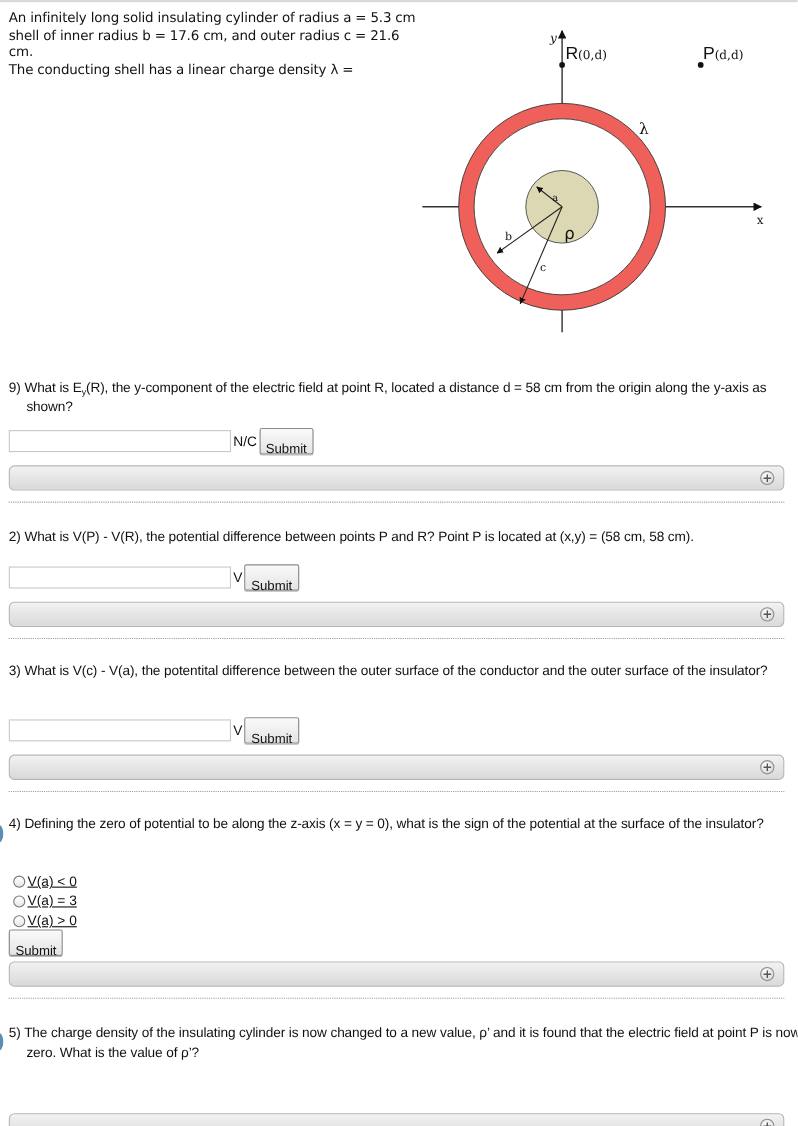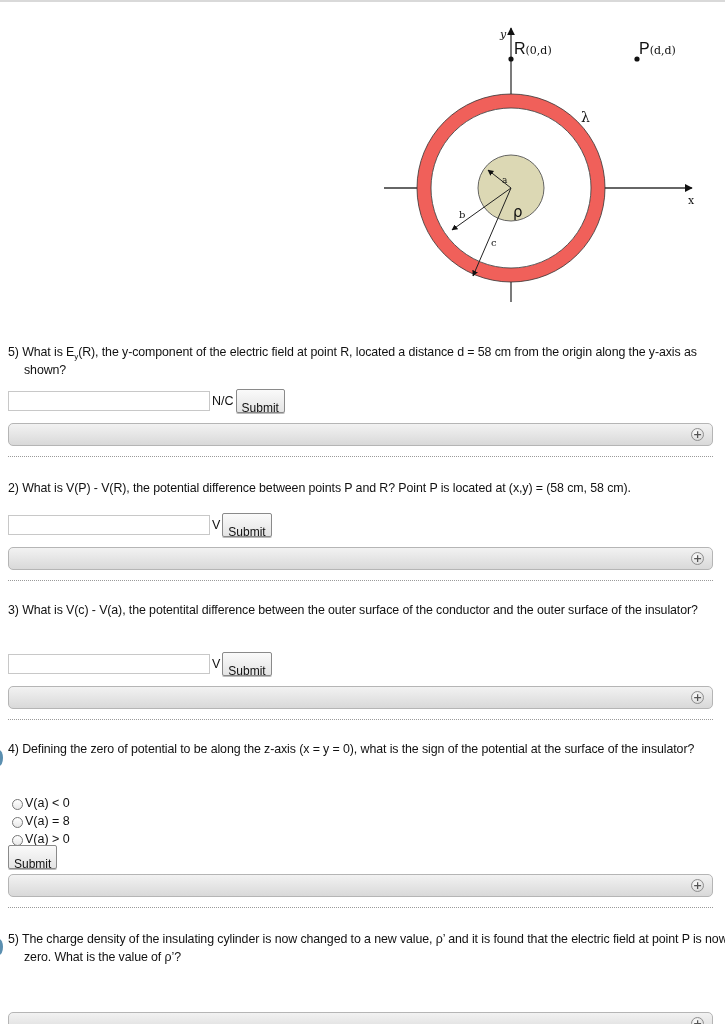--- a/index.html
+++ b/index.html
@@ -42,34 +42,37 @@
   }
   .plus-icon {
     position:absolute; right:8px; top:4px; width:13px; height:13px; box-sizing:border-box;
     border:1px solid #8f8f8f; border-radius:50%;
     background:radial-gradient(circle at 40% 35%,#ffffff,#cfcfcf);
     color:#555; font-size:11px; line-height:11px; text-align:center; font-weight:bold;
     font-family:"DejaVu Sans", sans-serif;
   }
   .sep { position:absolute; left:8px; width:705px; border-top:1px dotted #9a9a9a; }
   .radio-group { position:absolute; left:12px; top:790px; font-family:"Liberation Sans", sans-serif; font-size:12.5px; }
-  .radio-row { display:flex; align-items:flex-end; height:18px; }
+  .radio-row { display:flex; align-items:center; height:18px;text-decoration:underline; }
   .radio {
     width:11px; height:11px; border:1px solid #777; border-radius:50%;
     background:linear-gradient(#fff,#e8e8e8); margin-right:2px; box-sizing:border-box;
   }
   .edge-marker {
     position:absolute; left:-5px; width:8px; height:16px; border-radius:50%;
     background:#5b8fb0;
   }
 </style>
 </head>
 <body>
 
 <div class="intro">
+  <div>An infinitely long solid insulating cylinder of radius a = 5.3 cm</div>
+  <div>shell of inner radius b = 17.6 cm, and outer radius c = 21.6 cm.</div>
+  <div>The conducting shell has a linear charge density λ =</div>
 </div>
 
 <svg class="diagram" viewBox="0 0 345 310" xmlns="http://www.w3.org/2000/svg">
   <defs>
     <marker id="ah" viewBox="0 0 10 10" refX="9" refY="5" markerWidth="6" markerHeight="6" orient="auto-start-reverse">
       <path d="M0,0 L10,5 L0,10 z" fill="#111"></path>
     </marker>
   </defs>
 
   <line x1="4" y1="186" x2="312" y2="186" stroke="#333" stroke-width="1.3" marker-end="url(#ah)"></line>
@@ -92,21 +95,21 @@
   <text x="308" y="202" font-family="DejaVu Serif, serif" font-size="11" fill="#111">x</text>
   <text x="134" y="52" font-family="Liberation Sans, sans-serif" font-size="16" fill="#111"><tspan>R</tspan><tspan font-family="DejaVu Serif, serif" font-size="11">(0,d)</tspan></text>
   <text x="259" y="52" font-family="Liberation Sans, sans-serif" font-size="16" fill="#111"><tspan>P</tspan><tspan font-family="DejaVu Serif, serif" font-size="11">(d,d)</tspan></text>
   <text x="201" y="120" font-family="DejaVu Serif, serif" font-size="14" fill="#111">λ</text>
   <text x="133" y="215" font-family="DejaVu Sans, sans-serif" font-size="15" fill="#111">ρ</text>
   <text x="122" y="181" font-family="DejaVu Serif, serif" font-size="9" fill="#111">a</text>
   <text x="79" y="216" font-family="DejaVu Serif, serif" font-size="10" fill="#111">b</text>
   <text x="111" y="244" font-family="DejaVu Serif, serif" font-size="10" fill="#111">c</text>
 </svg>
 
-<div class="q" style="top:341px;"><span>5) What is E</span><sub>y</sub><span>(R), the y-component of the electric field at point R, located a distance d = 58 cm from the origin along the y-axis as shown?</span></div>
+<div class="q" style="top:341px;"><span>9) What is E</span><sub>y</sub><span>(R), the y-component of the electric field at point R, located a distance d = 58 cm from the origin along the y-axis as shown?</span></div>
 <div class="answer-row" style="top:388px;">
   <input class="answer-input" type="text" value="" style="">
   <span class="unit">N/C</span>
   <button class="submit-btn">Submit</button>
 </div>
 <div class="feedback-bar" style="top:421px;">
   <div class="plus-icon">+</div>
 </div>
 <div class="sep" style="top:454px;"></div>
 
@@ -134,21 +137,21 @@
 
 <div class="edge-marker" style="top:748px;"></div>
 <div class="q" style="top:738px;">4) Defining the zero of potential to be along the z-axis (x = y = 0), what is the sign of the potential at the surface of the insulator?</div>
 <div class="radio-group">
   <label class="radio-row">
       <span class="radio"></span>
       <span>V(a) &lt; 0</span>
     </label>
   <label class="radio-row">
       <span class="radio"></span>
-      <span>V(a) = 8</span>
+      <span>V(a) = 3</span>
     </label>
   <label class="radio-row">
       <span class="radio"></span>
       <span>V(a) &gt; 0</span>
     </label>
 </div>
 <button class="submit-btn" style="position:absolute; left:8px; top:843px; height:19px;">Submit</button>
 <div class="feedback-bar" style="top:872px;">
   <div class="plus-icon">+</div>
 </div>

